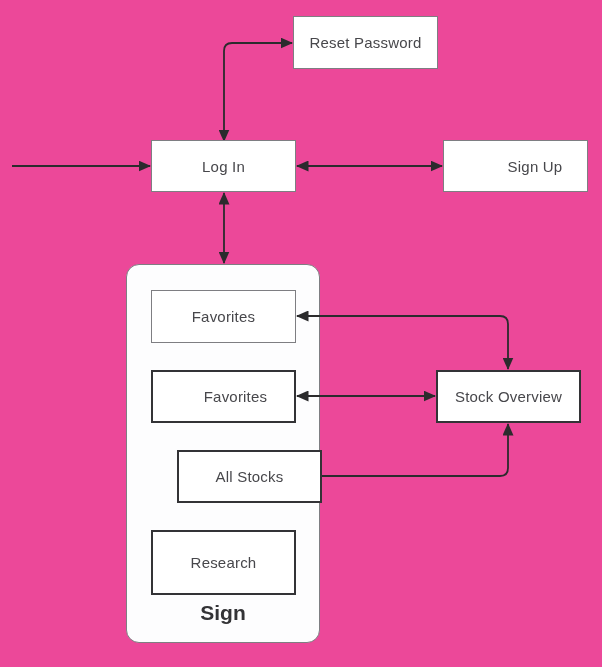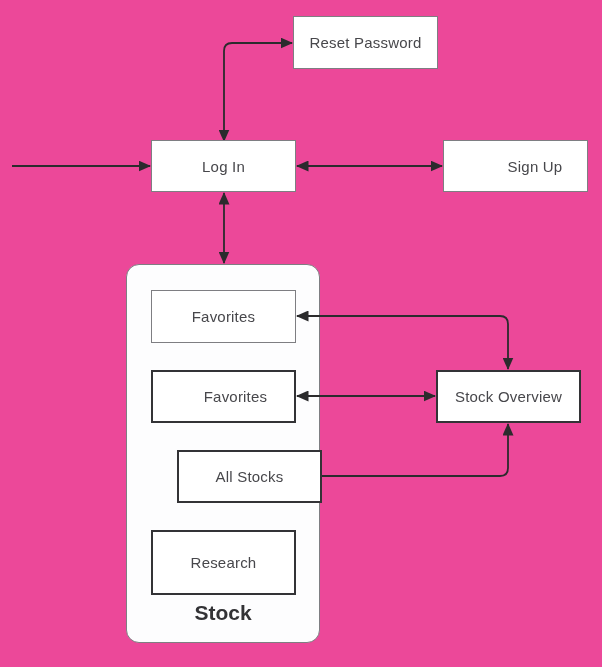--- a/index.html
+++ b/index.html
@@ -122,15 +122,15 @@
   </div>
 
   <div class="node dark n-research">
     <span>Research</span>
   </div>
 
   <div class="node dark n-stock">
     <span>Stock Overview</span>
   </div>
 
-  <div class="menu-label">Stock</div>
+  <div class="menu-label">Sign</div>
 
 </div>
 
 </body></html>

